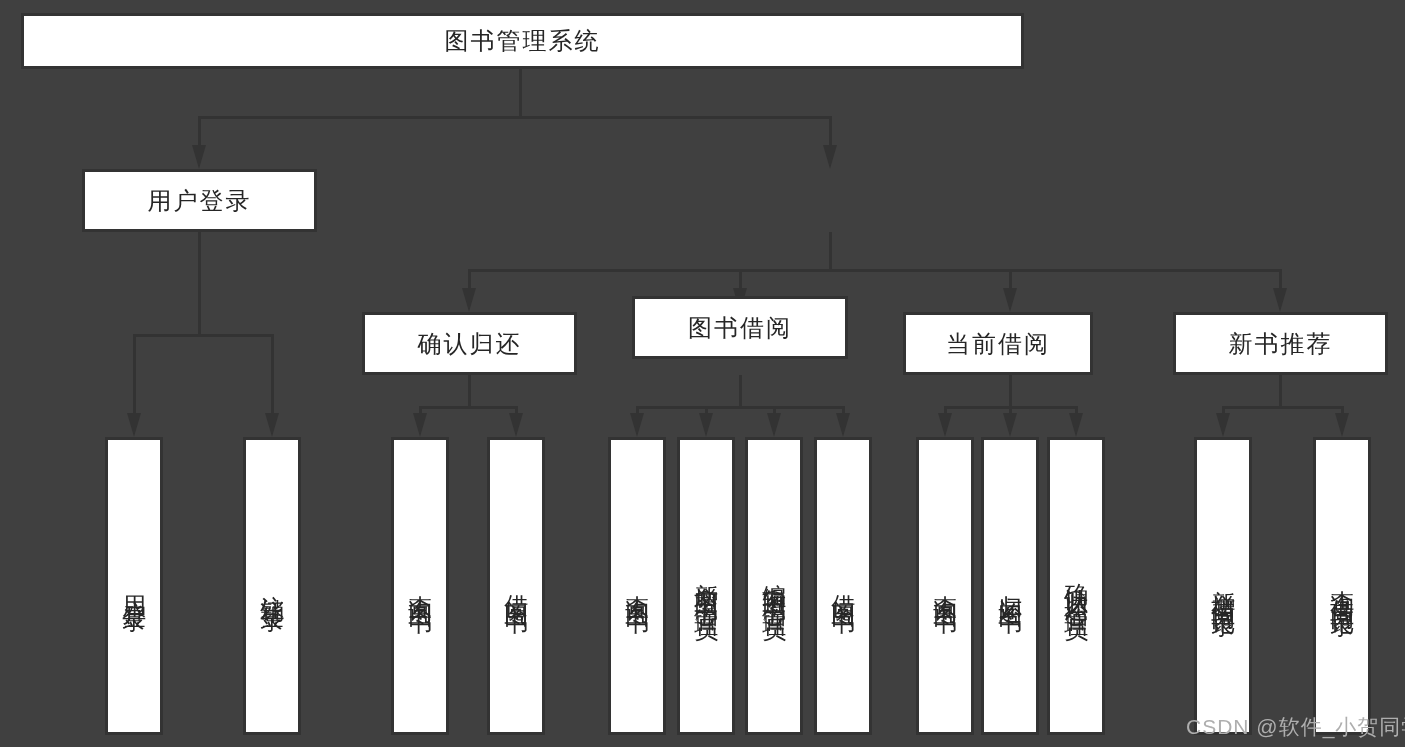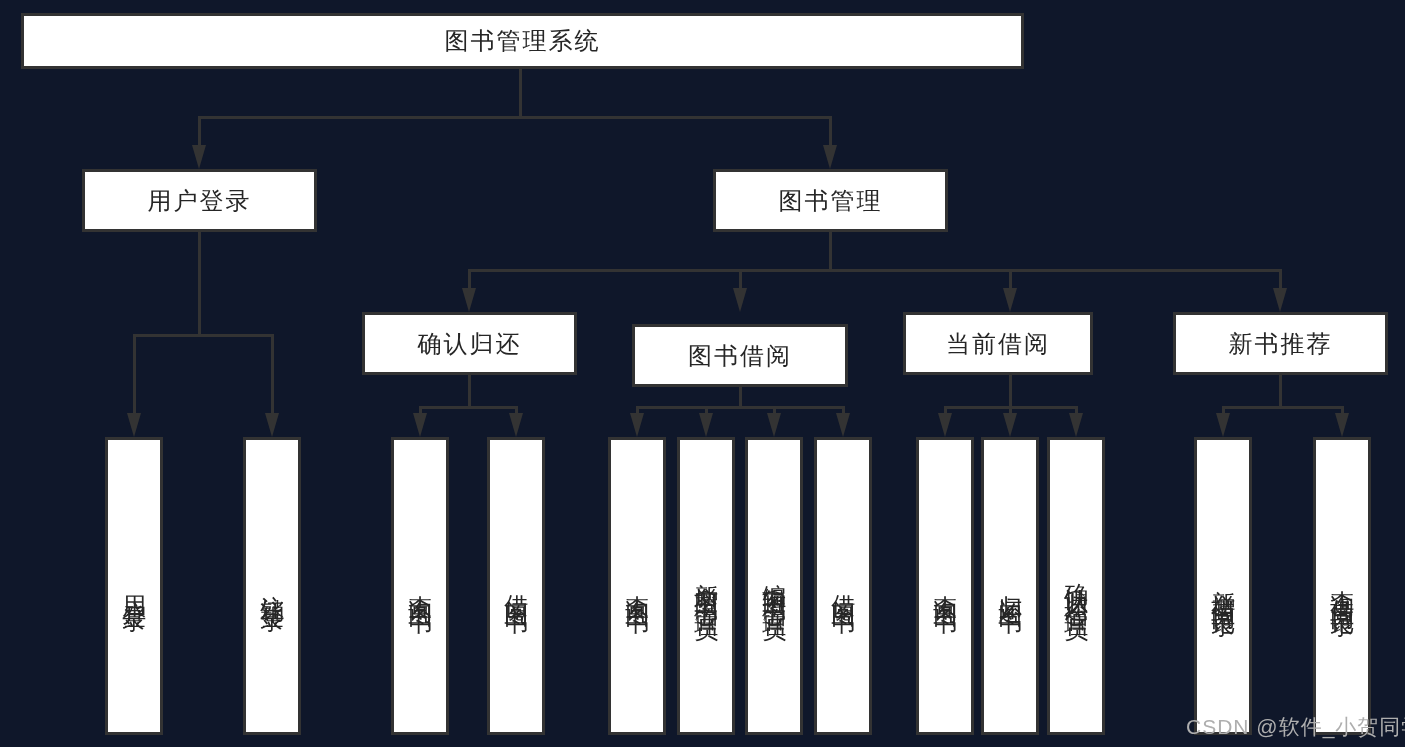--- a/index.html
+++ b/index.html
@@ -1,16 +1,16 @@
 <!DOCTYPE html>
 <html><head>
 <meta charset="utf-8">
 <style>
   html,body{margin:0;padding:0;background:#ffffff;}
-  .stage{position:relative;width:1405px;height:747px;background:#0f172a;overflow:hidden;
+  .stage{position:relative;width:1405px;height:747px;background:#404040;overflow:hidden;
          font-family:"Liberation Sans","DejaVu Sans",sans-serif;}
   .box{position:absolute;box-sizing:border-box;background:#ffffff;border:3px solid #333333;
        display:flex;align-items:center;justify-content:center;z-index:2;}
   .hlabel{font-size:24px;letter-spacing:2px;color:#262626;white-space:nowrap;}
   .vlabel{writing-mode:vertical-rl;font-size:24px;letter-spacing:5px;line-height:1.1;color:#262626;}
   .vline{position:absolute;width:3px;background:#333333;z-index:1;}
   .hline{position:absolute;height:3px;background:#333333;z-index:1;}
   .ahead{position:absolute;width:0;height:0;border-left:7px solid transparent;
          border-right:7px solid transparent;border-top:24px solid #333333;z-index:1;}
   .watermark{position:absolute;left:1186px;top:713px;font-size:21px;color:#aeaeae;
@@ -22,29 +22,26 @@
 <div class="stage">
 
   <div class="box" style="left:21px;top:13px;width:1003px;height:56px">
     <span class="hlabel">图书管理系统</span>
   </div>
 
   <div class="box" style="left:82px;top:169px;width:235px;height:63px">
     <span class="hlabel">用户登录</span>
   </div>
 
-  <div class="box" style="left:713px;top:169px;width:235px;height:63px">
-    <span class="hlabel">图书管理</span>
-  </div>
 
   <div class="box" style="left:362px;top:312px;width:215px;height:63px">
     <span class="hlabel">确认归还</span>
   </div>
 
-  <div class="box" style="left:632px;top:324px;width:216px;height:63px">
+  <div class="box" style="left:632px;top:296px;width:216px;height:63px">
     <span class="hlabel">图书借阅</span>
   </div>
 
   <div class="box" style="left:903px;top:312px;width:190px;height:63px">
     <span class="hlabel">当前借阅</span>
   </div>
 
   <div class="box" style="left:1173px;top:312px;width:215px;height:63px">
     <span class="hlabel">新书推荐</span>
   </div>

